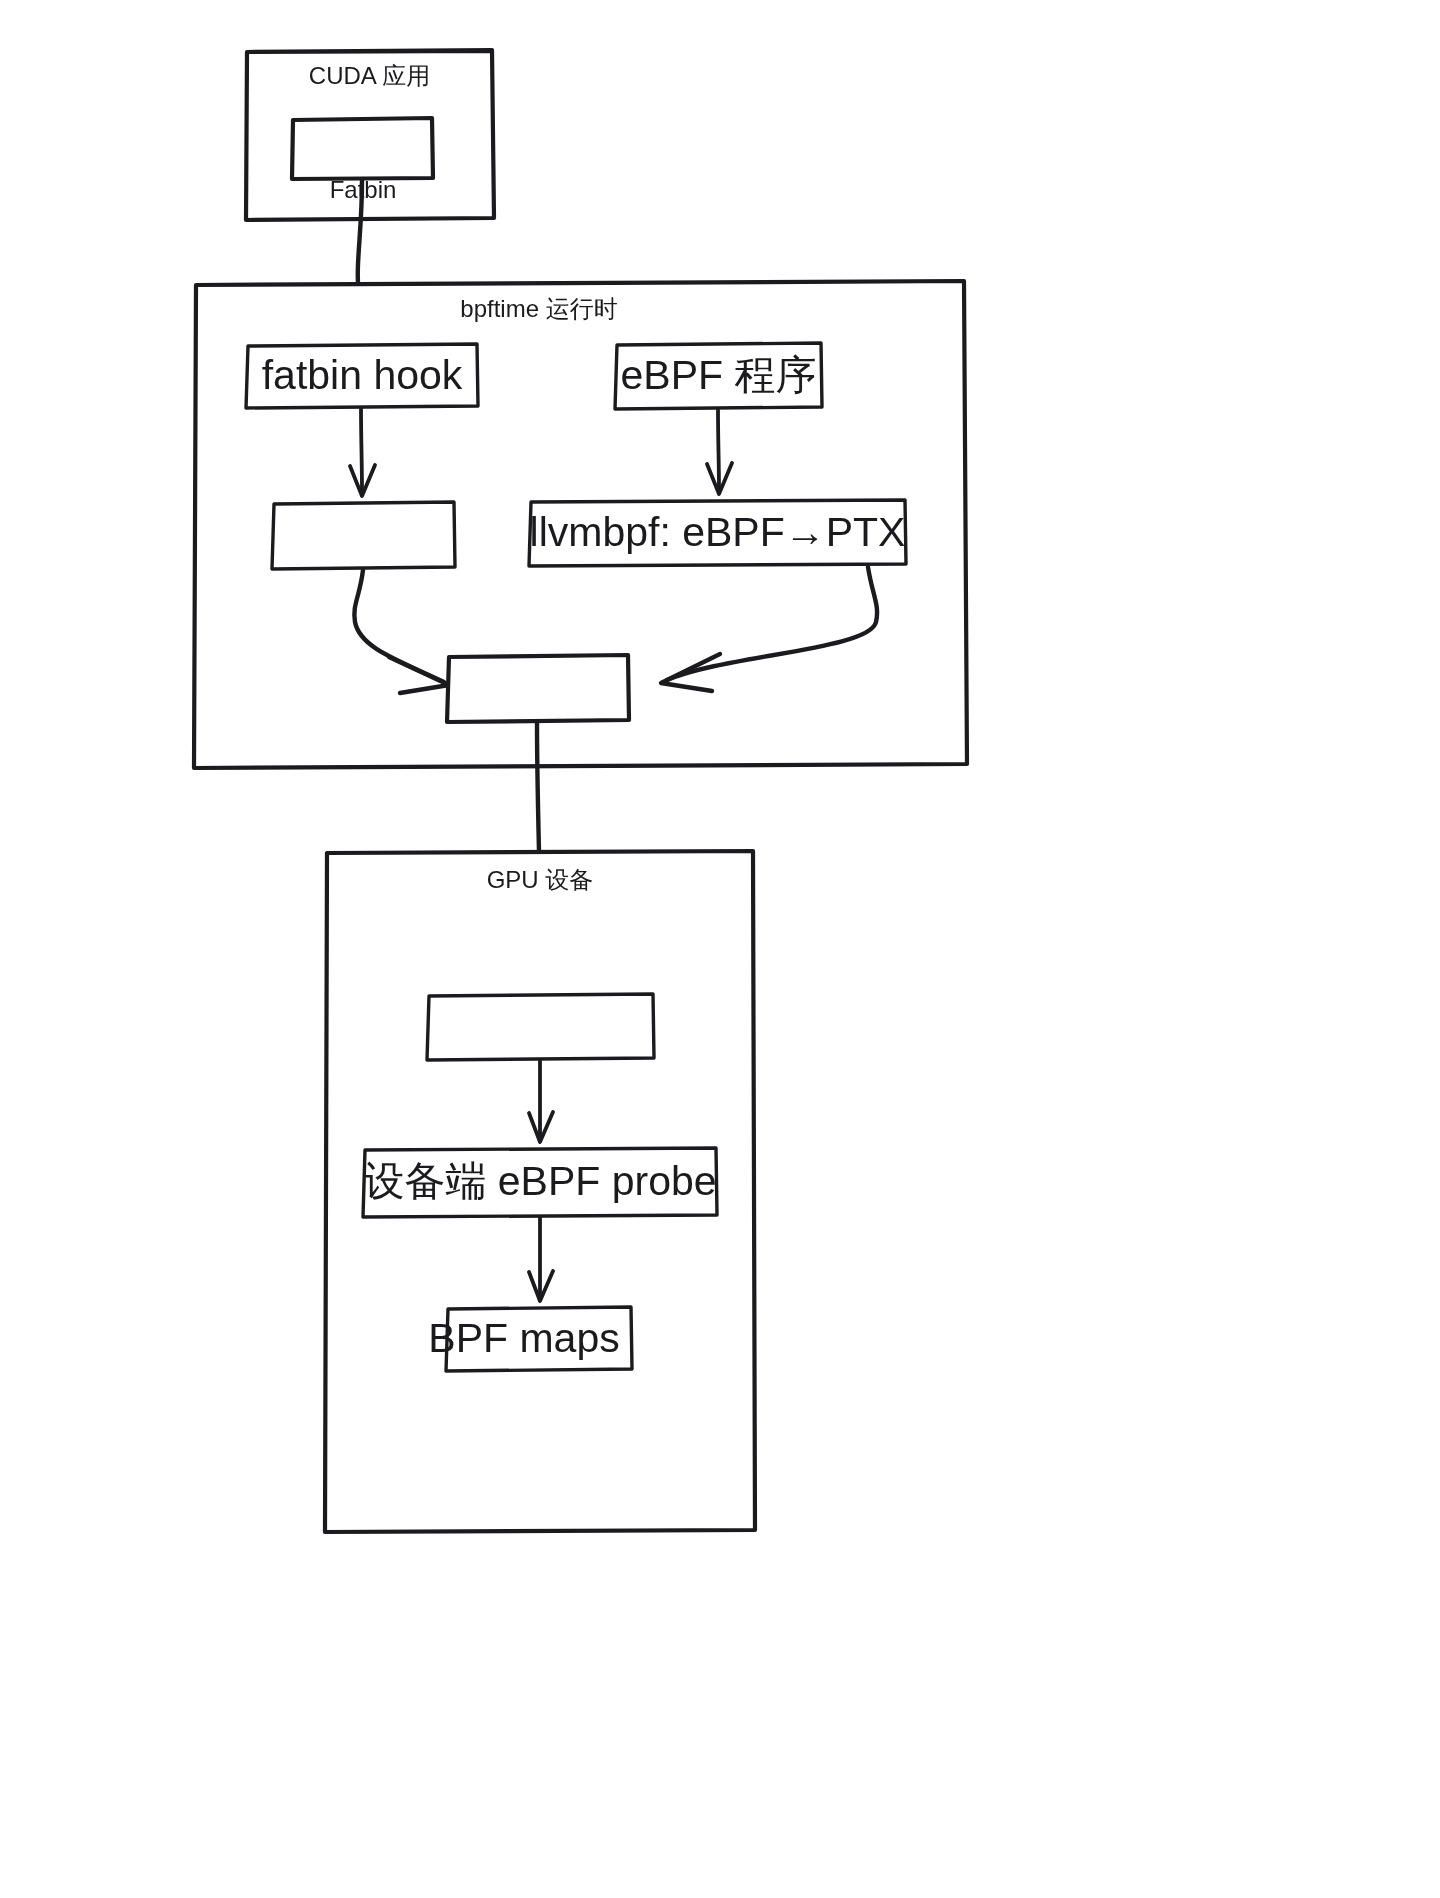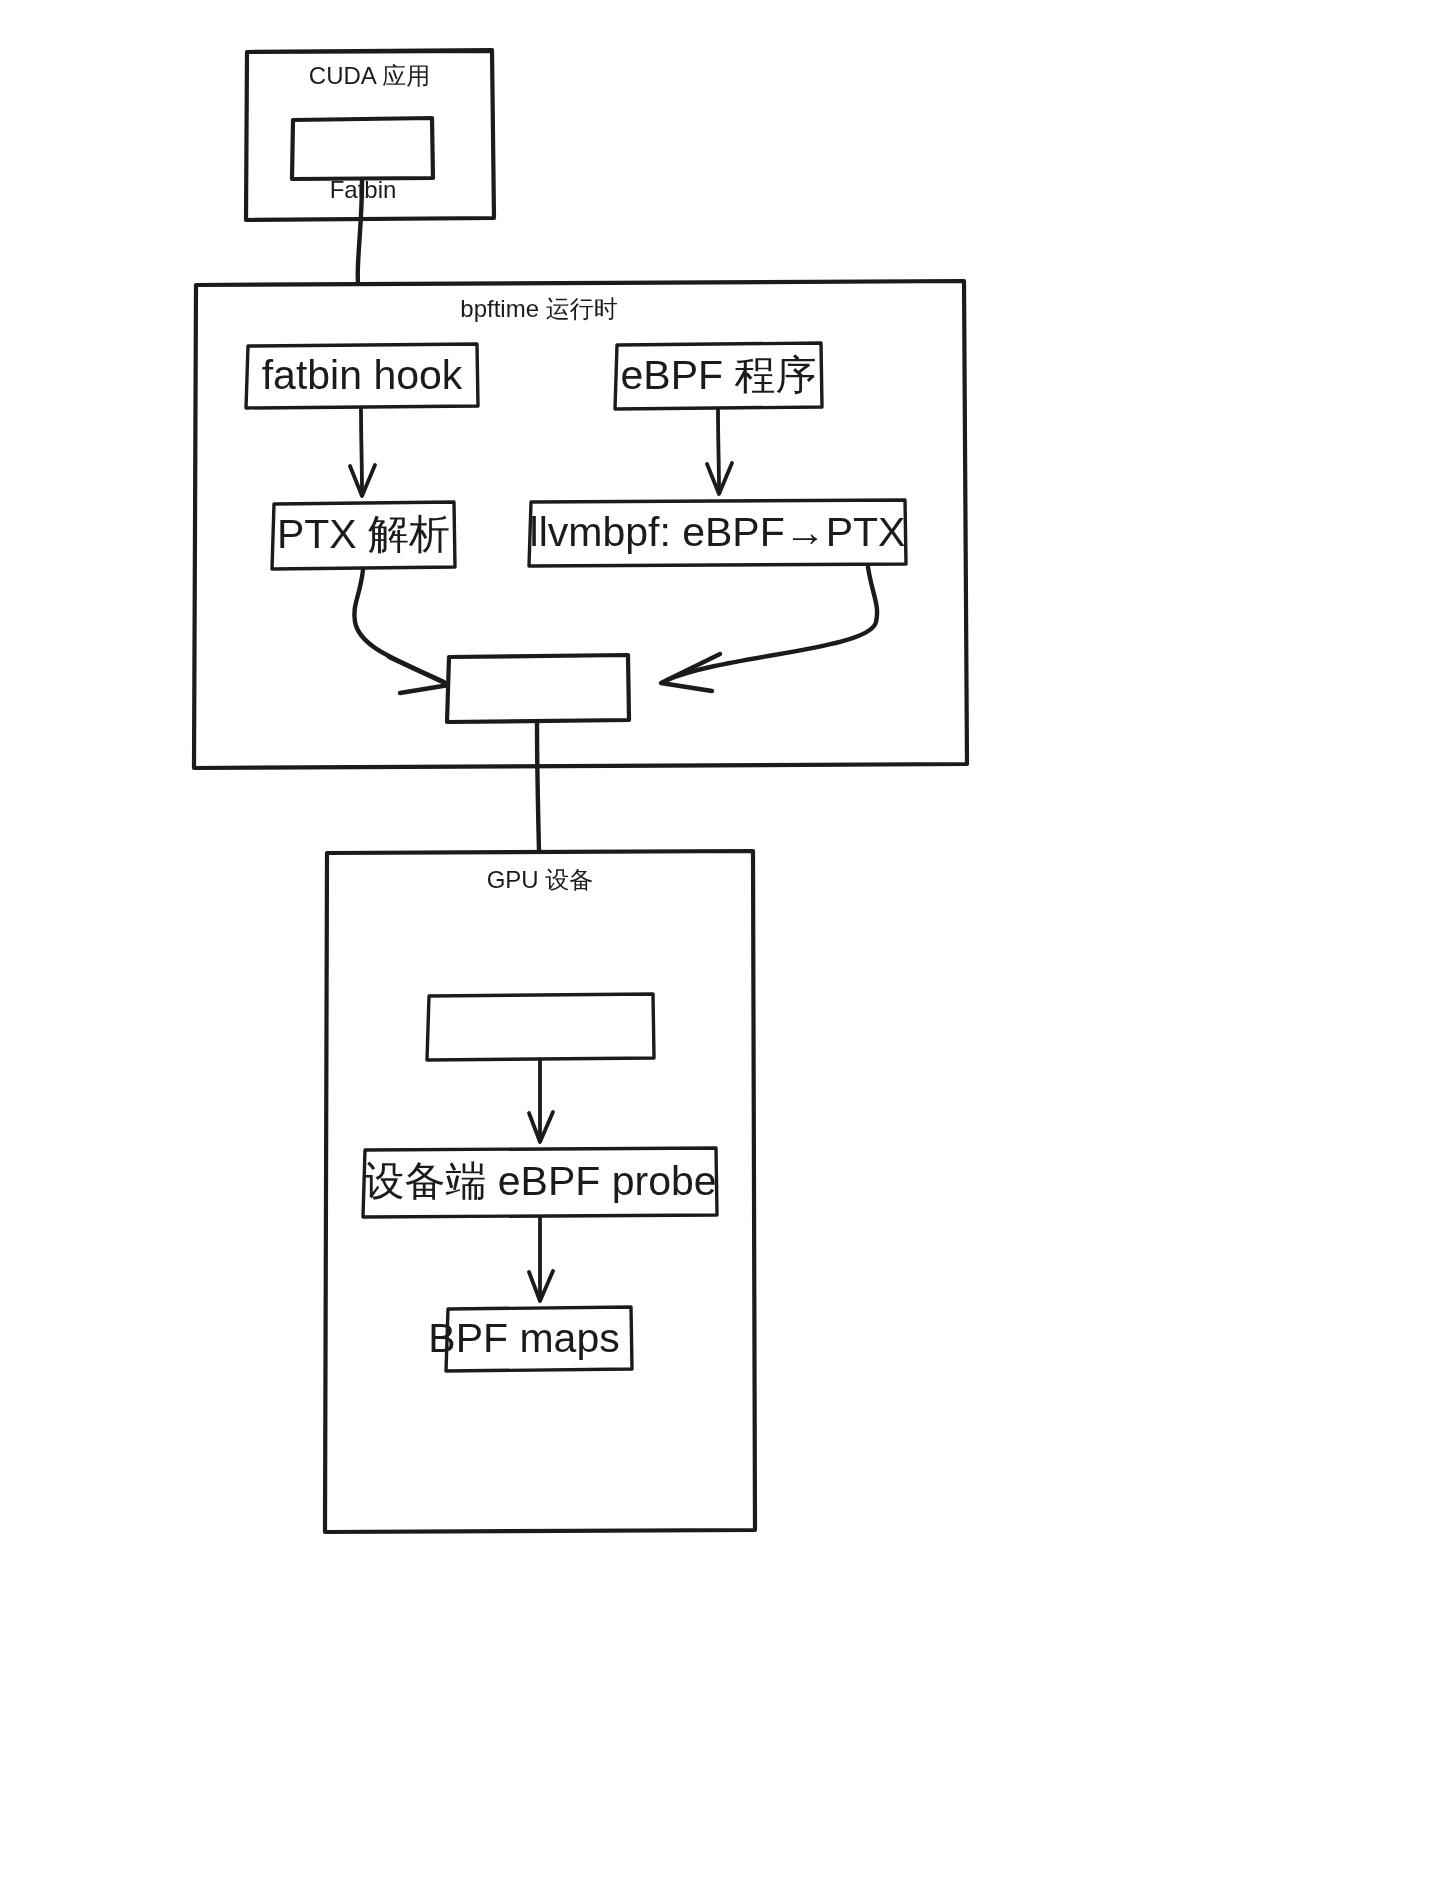--- a/index.html
+++ b/index.html
@@ -182,21 +182,20 @@
   <div class="group-title fs-34" style="left:194px; top:295px; width:690px;">bpftime 运行时</div>
 
   <div class="group-title fs-34" style="left:325px; top:866px; width:430px;">GPU 设备</div>
 
   <div class="node-label fs-34" style="left:292px; top:118px; width:142px; height:61px;margin-top:41px;">Fatbin</div>
 
   <div class="node-label fs-32" style="left:246px; top:344px; width:232px; height:63px;">fatbin hook</div>
 
   <div class="node-label fs-32" style="left:615px; top:343px; width:207px; height:65px;">eBPF 程序</div>
 
-  <div class="node-label fs-32" style="left:272px; top:502px; width:183px; height:66px;">PTX 解析</div>
 
   <div class="node-label fs-32" style="left:529px; top:500px; width:377px; height:65px;">llvmbpf: eBPF→PTX</div>
 
 
 
   <div class="node-label fs-32" style="left:363px; top:1148px; width:354px; height:68px;">设备端 eBPF probe</div>
 
   <div class="node-label fs-32" style="left:446px; top:1307px; width:156px; height:63px;">BPF maps</div>
 </div>
 

